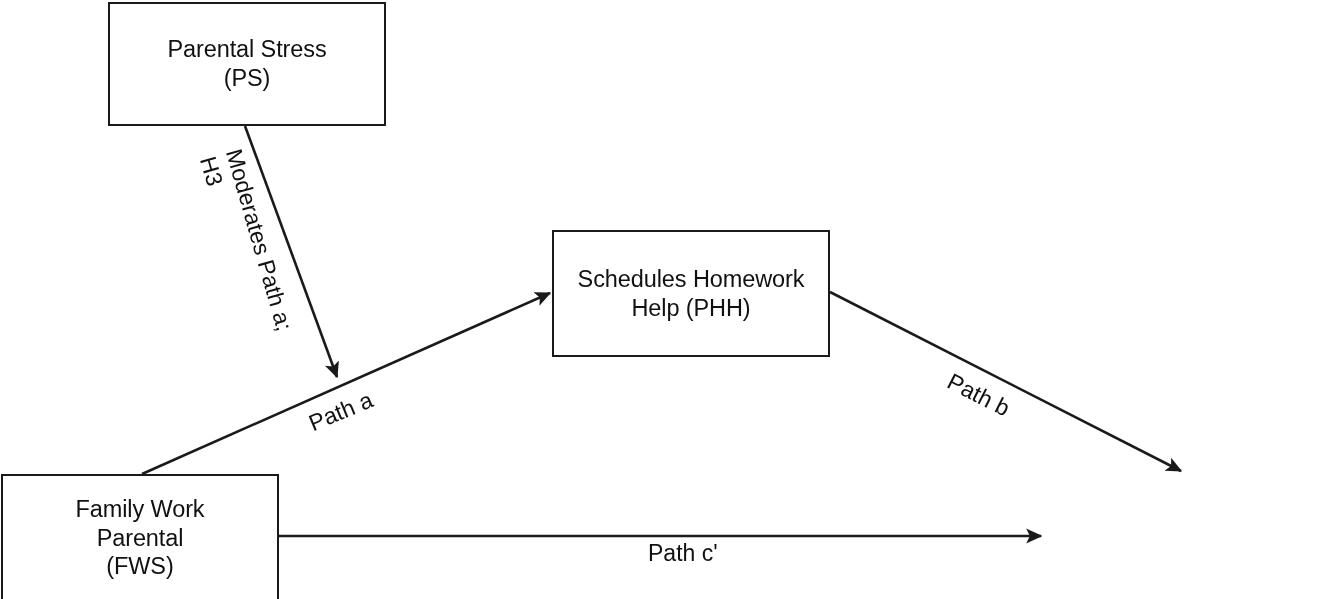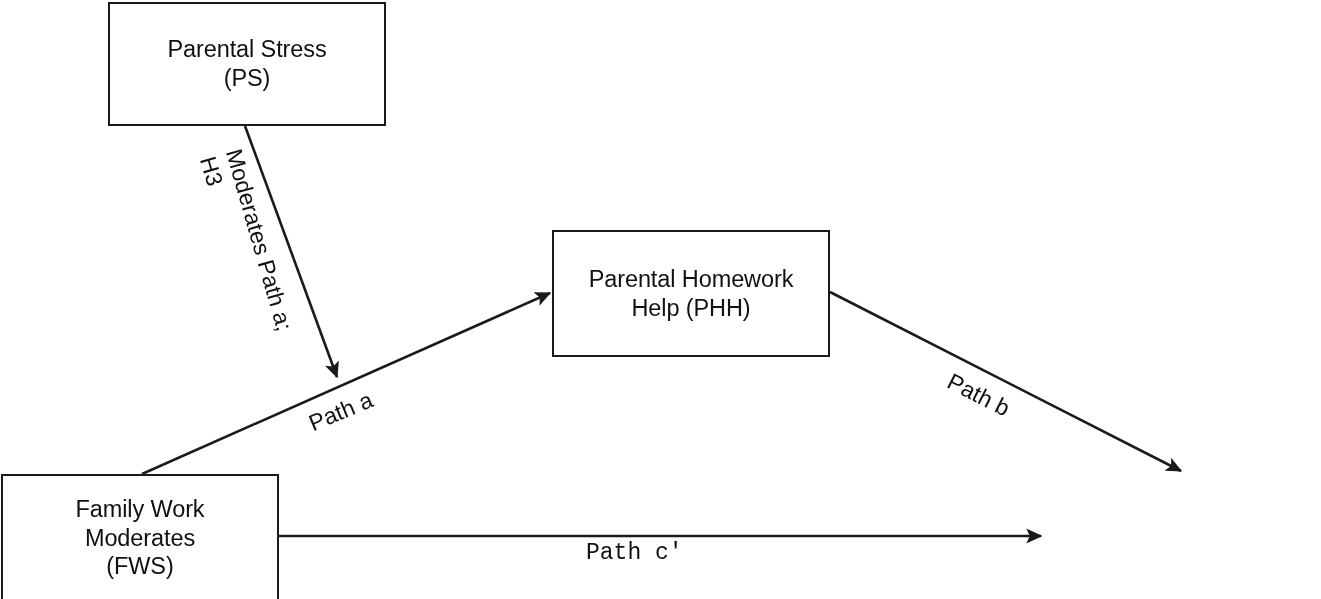--- a/index.html
+++ b/index.html
@@ -76,23 +76,22 @@
     transform: rotate(-22.5deg);
   }
   
   #label-path-b {
     left: 955px;
     top: 368px;
     transform: rotate(27deg);
   }
   
   #label-path-c {
-    left: 586px;
+    left: 648px;
     top: 540px;
-    font-family: Liberation Mono, monospace;
   }
 </style>
 </head>
 <body>
 
 <div id="diagram-canvas">
 
   <svg id="edge-layer" viewBox="0 0 1321 599" width="1321" height="599" xmlns="http://www.w3.org/2000/svg">
     <defs>
       <marker id="arrowhead" viewBox="0 0 10 10" refX="9.2" refY="5" markerWidth="6.2" markerHeight="6.2" orient="auto-start-reverse">
@@ -108,27 +107,27 @@
 
     <line x1="245" y1="126" x2="337" y2="377" stroke="#1a1a1a" stroke-width="2.6" marker-end="url(#arrowhead)"></line>
   </svg>
 
   <div class="node-box" id="node-ps">
     <span class="node-label">Parental Stress
 (PS)</span>
   </div>
 
   <div class="node-box" id="node-phh">
-    <span class="node-label">Parental Homework
+    <span class="node-label">Schedules Homework
 Help (PHH)</span>
   </div>
 
   <div class="node-box" id="node-fws">
     <span class="node-label">Family Work
-Moderates
+Parental
 (FWS)</span>
   </div>
 
 
   <div class="edge-label" id="label-h3">Moderates Path a;
 H3</div>
 
   <div class="edge-label" id="label-path-a">Path a</div>
 
   <div class="edge-label" id="label-path-b">Path b</div>

